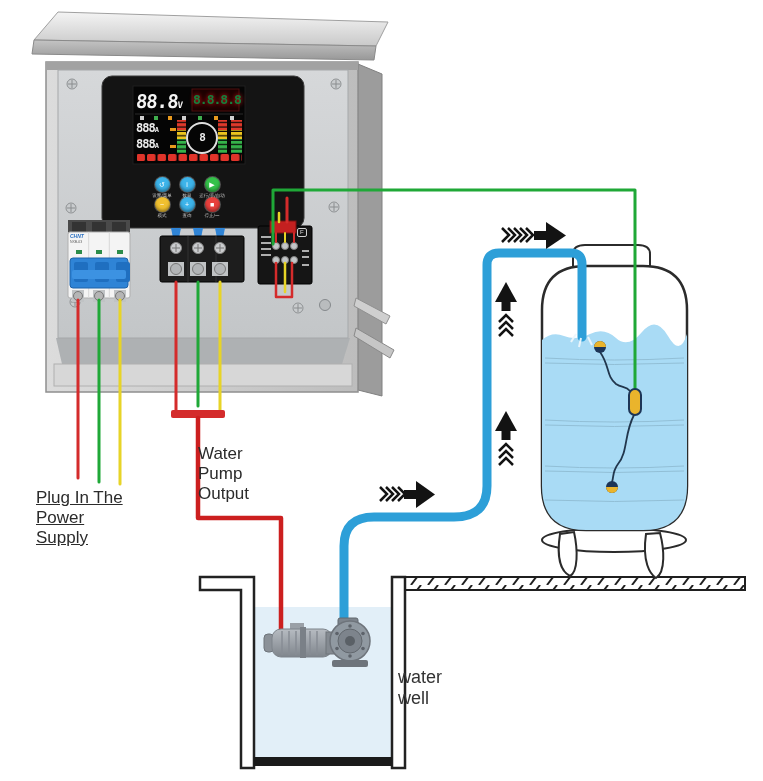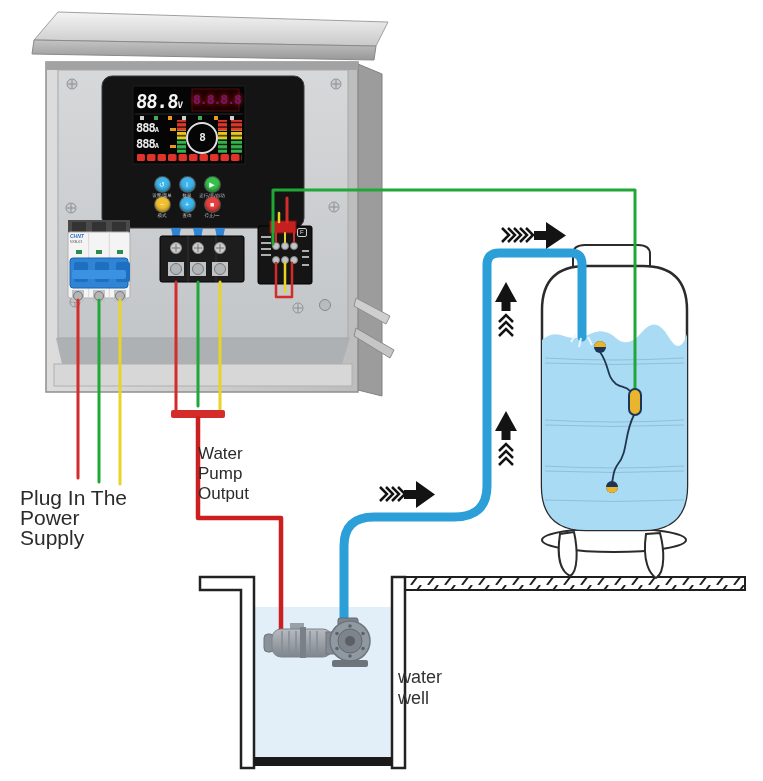--- a/index.html
+++ b/index.html
@@ -1,27 +1,27 @@
 <!DOCTYPE html>
 <html><head>
 <meta charset="utf-8">
 <style>
   html,body{margin:0;padding:0;background:#fff;}
   .canvas{position:relative;width:763px;height:781px;background:#ffffff;overflow:hidden;
           font-family:"Liberation Sans", sans-serif;}
   .canvas svg{position:absolute;left:0;top:0;}
   .lbl{position:absolute;color:#2b2b2b;white-space:pre-line;
        font-family:"Liberation Sans", sans-serif;}
-  #plug-label{left:20px;top:488px;width:116px;font-size:21px;line-height:20px;}
+  #plug-label{left:36px;top:488px;width:116px;font-size:17px;line-height:20px;text-decoration:underline;}
   #pump-output-label{left:198px;top:444px;width:74px;font-size:17px;line-height:20px;}
   #well-label{left:398px;top:667px;width:72px;font-size:18px;line-height:21px;color:#333;}
   .seg{position:absolute;font-family:"DejaVu Sans Mono", monospace;font-weight:bold;}
   #lcd-voltage{left:136px;top:90px;font-size:19px;color:#f5f5f5;transform:skewX(-5deg);letter-spacing:-1px;}
   #lcd-voltage .unit{font-size:9px;letter-spacing:0;}
-  #lcd-set{left:193px;top:92px;width:45px;text-align:center;font-size:13px;color:#701a75;
+  #lcd-set{left:193px;top:92px;width:45px;text-align:center;font-size:13px;color:#15803d;
            text-shadow:0 0 5px rgba(255,30,30,.95);letter-spacing:-1px;}
   #lcd-cur1{left:136px;top:121px;font-size:12px;color:#ededed;letter-spacing:-1px;}
   #lcd-cur2{left:136px;top:137px;font-size:12px;color:#ededed;letter-spacing:-1px;}
   .seg .unit2{font-size:7px;letter-spacing:0;}
   #lcd-gauge{left:195px;top:131px;width:15px;text-align:center;font-size:11px;color:#f0f0f0;}
   .btn{position:absolute;width:15px;height:15px;border-radius:50%;
        box-shadow:0 0 0 1px rgba(255,255,255,.25), inset 0 -2px 3px rgba(0,0,0,.35);
        color:#fff;font-size:7px;line-height:15px;text-align:center;cursor:pointer;}
   .btn-label{position:absolute;width:44px;text-align:center;font-size:4.5px;color:#c9c9c9;
              font-family:"DejaVu Sans", sans-serif;}

